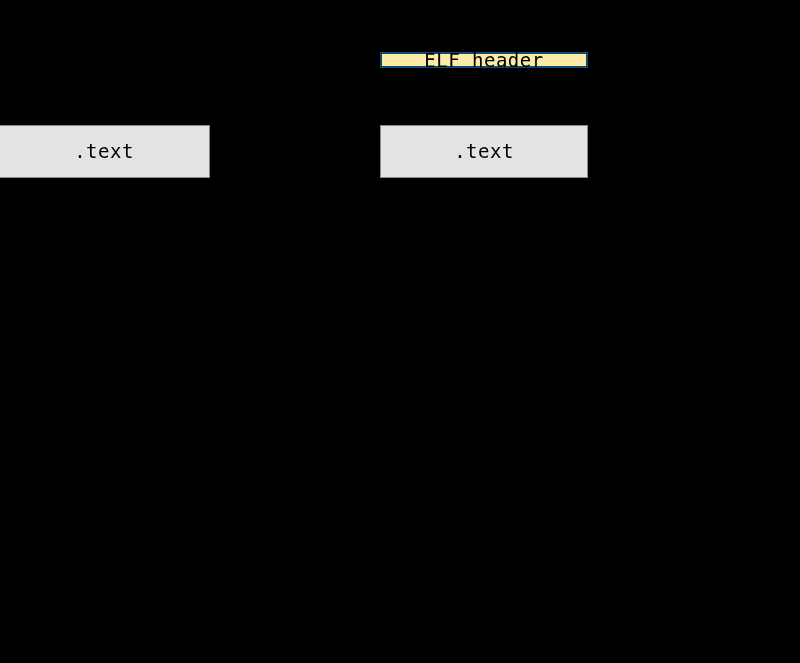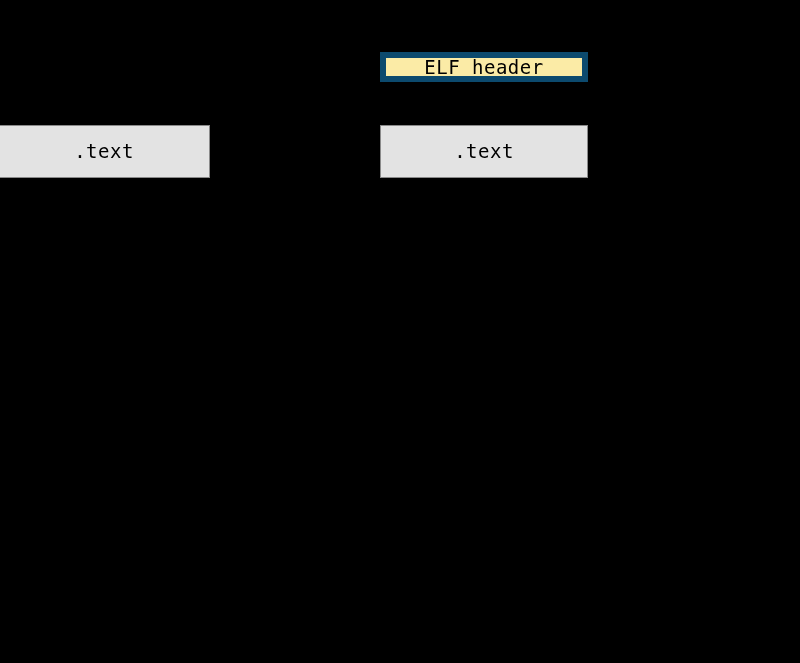--- a/index.html
+++ b/index.html
@@ -30,23 +30,23 @@
     font-size: 19px;
     letter-spacing: 0.5px;
     line-height: 1;
     white-space: nowrap;
     user-select: none;
   }
   .node-elf-header {
     left: 380px;
     top: 52px;
     width: 208px;
-    height: 30px;
+    height: 16px;
     background: #fbeba6;
-    border: 6px solid #0c4a6e;
+    border: 2px solid #0c4a6e;
   }
   .node-text-left {
     
     left: -2px;
     top: 125px;
     width: 212px;
     height: 53px;
     background: #e3e3e3;
     border: 1px solid #8a8a8a;
   }

